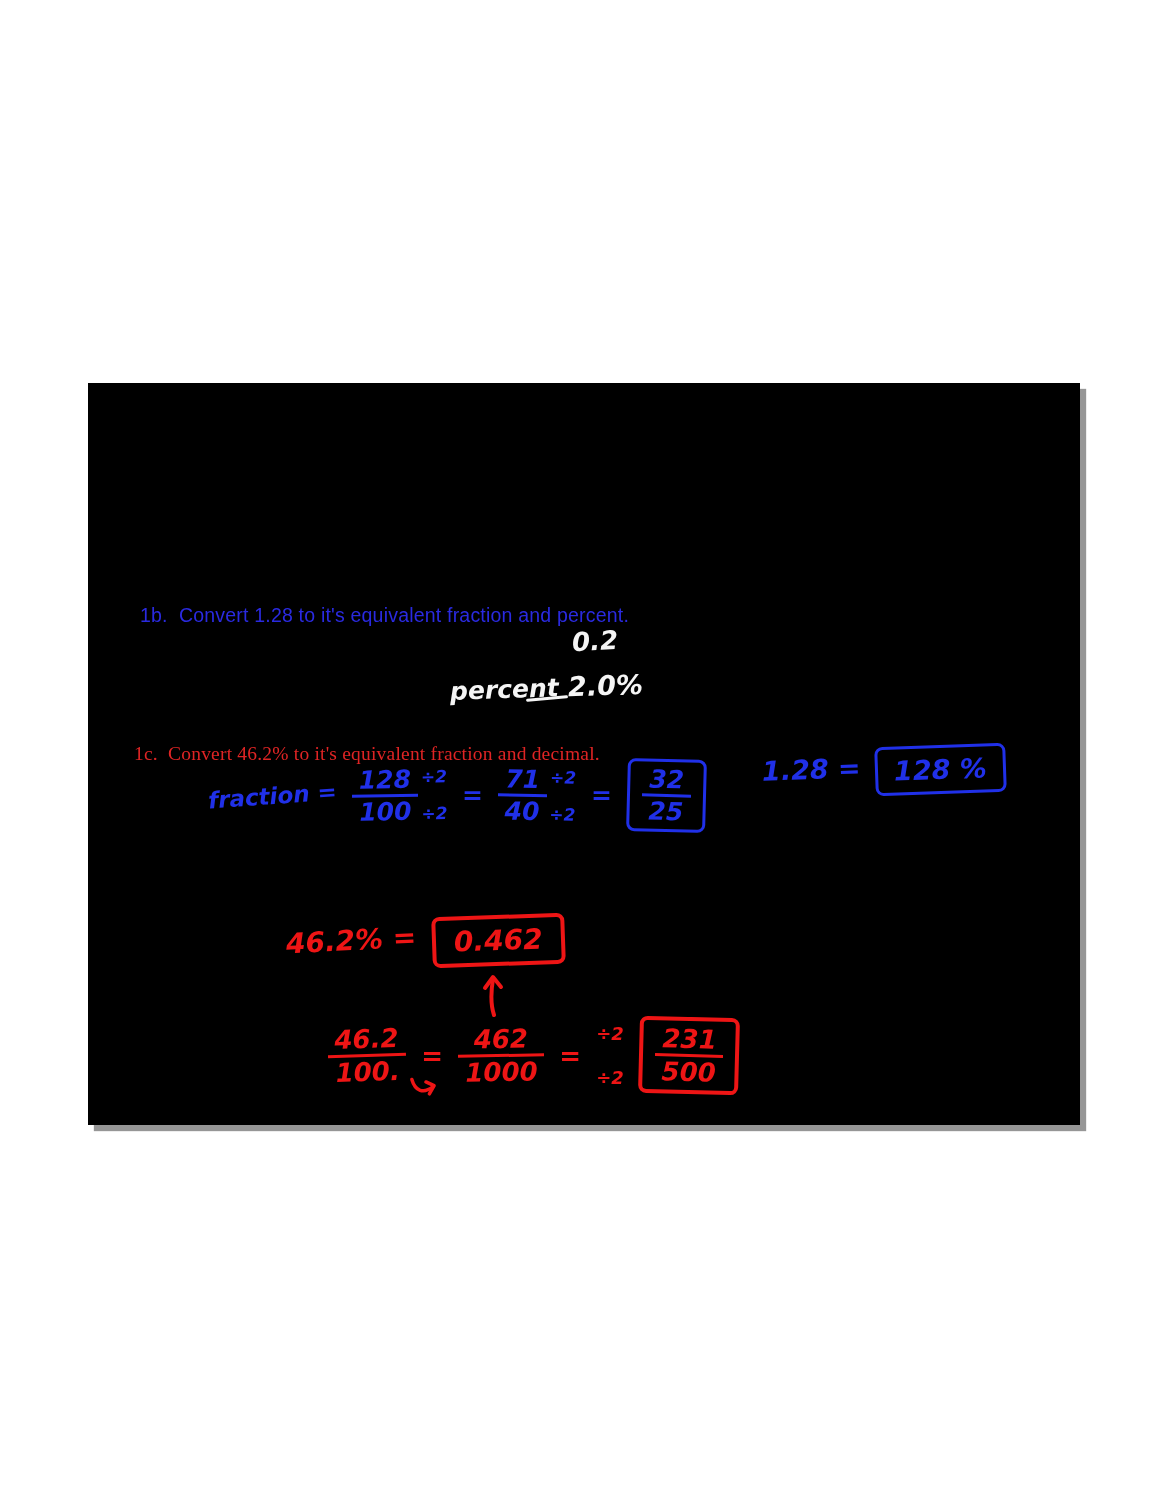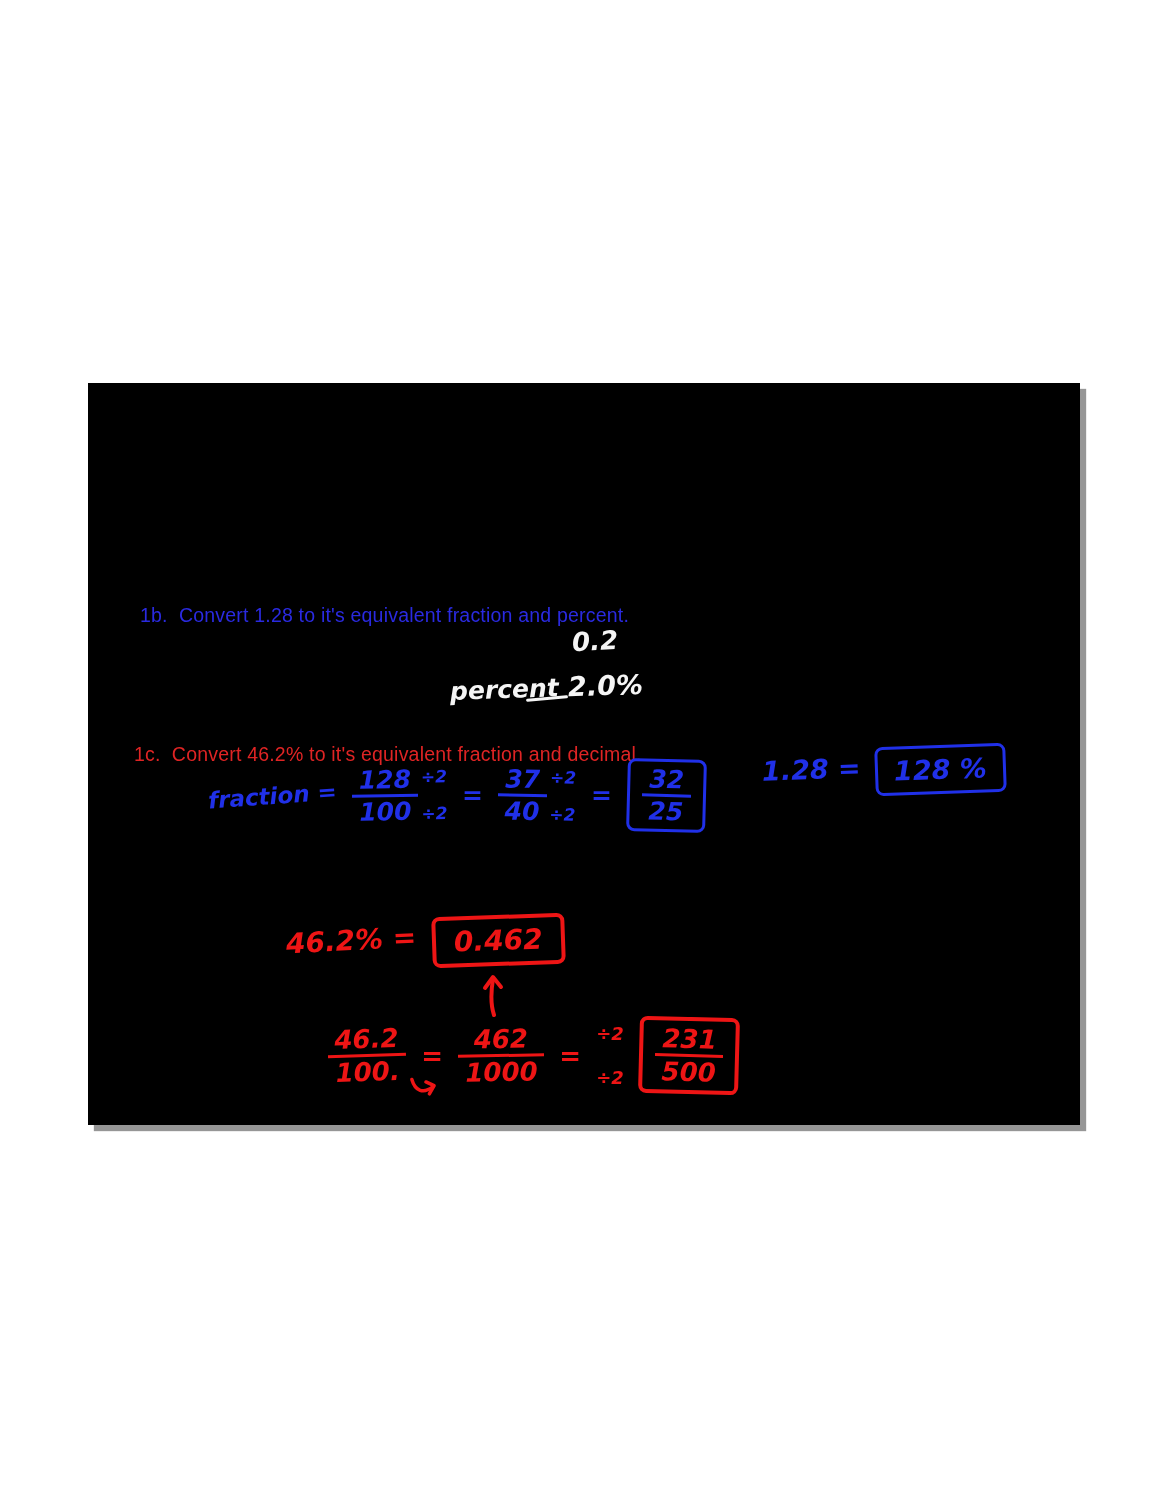--- a/index.html
+++ b/index.html
@@ -13,21 +13,21 @@
 
   .canvas {
     position:absolute; left:88px; top:383px; width:992px; height:742px;
     background:var(--canvas-bg);
     box-shadow:6px 6px 1px rgba(105,105,105,.7);
   }
   .abs { position:absolute; }
 
   .prompt { font-size:19.5px; white-space:pre; letter-spacing:.2px; }
   .blue-type { color:var(--typed-blue); }
-  .red-type  { color:var(--typed-red); }
+  .red-type  { color:var(--typed-red);font-family:Liberation Serif, serif; }
 
   .hand { font-family:"DejaVu Sans","Liberation Sans",sans-serif; font-style:italic; font-weight:700; }
   .white-ink { color:var(--ink-white); }
   .blue-ink  { color:var(--ink-blue); }
   .red-ink   { color:var(--ink-red); }
 
   .row { display:flex; align-items:center; }
   .frac { display:inline-flex; flex-direction:column; align-items:center; line-height:1.08; }
   .frac .num, .frac .den { padding:1px 7px; }
   .frac .den { border-top:3px solid currentColor; }
@@ -64,21 +64,21 @@
       <span class="ops">
         <span>÷2</span>
         <span>÷2</span>
       </span>
     </span>
 
     <span>=</span>
 
     <span class="row fracgrp" style="transform:rotate(1deg);">
       <span class="frac">
-        <span class="num">37</span>
+        <span class="num">71</span>
         <span class="den">40</span>
       </span>
       <span class="ops">
         <span>÷2</span>
         <span>÷2</span>
       </span>
     </span>
 
     <span>=</span>
 

